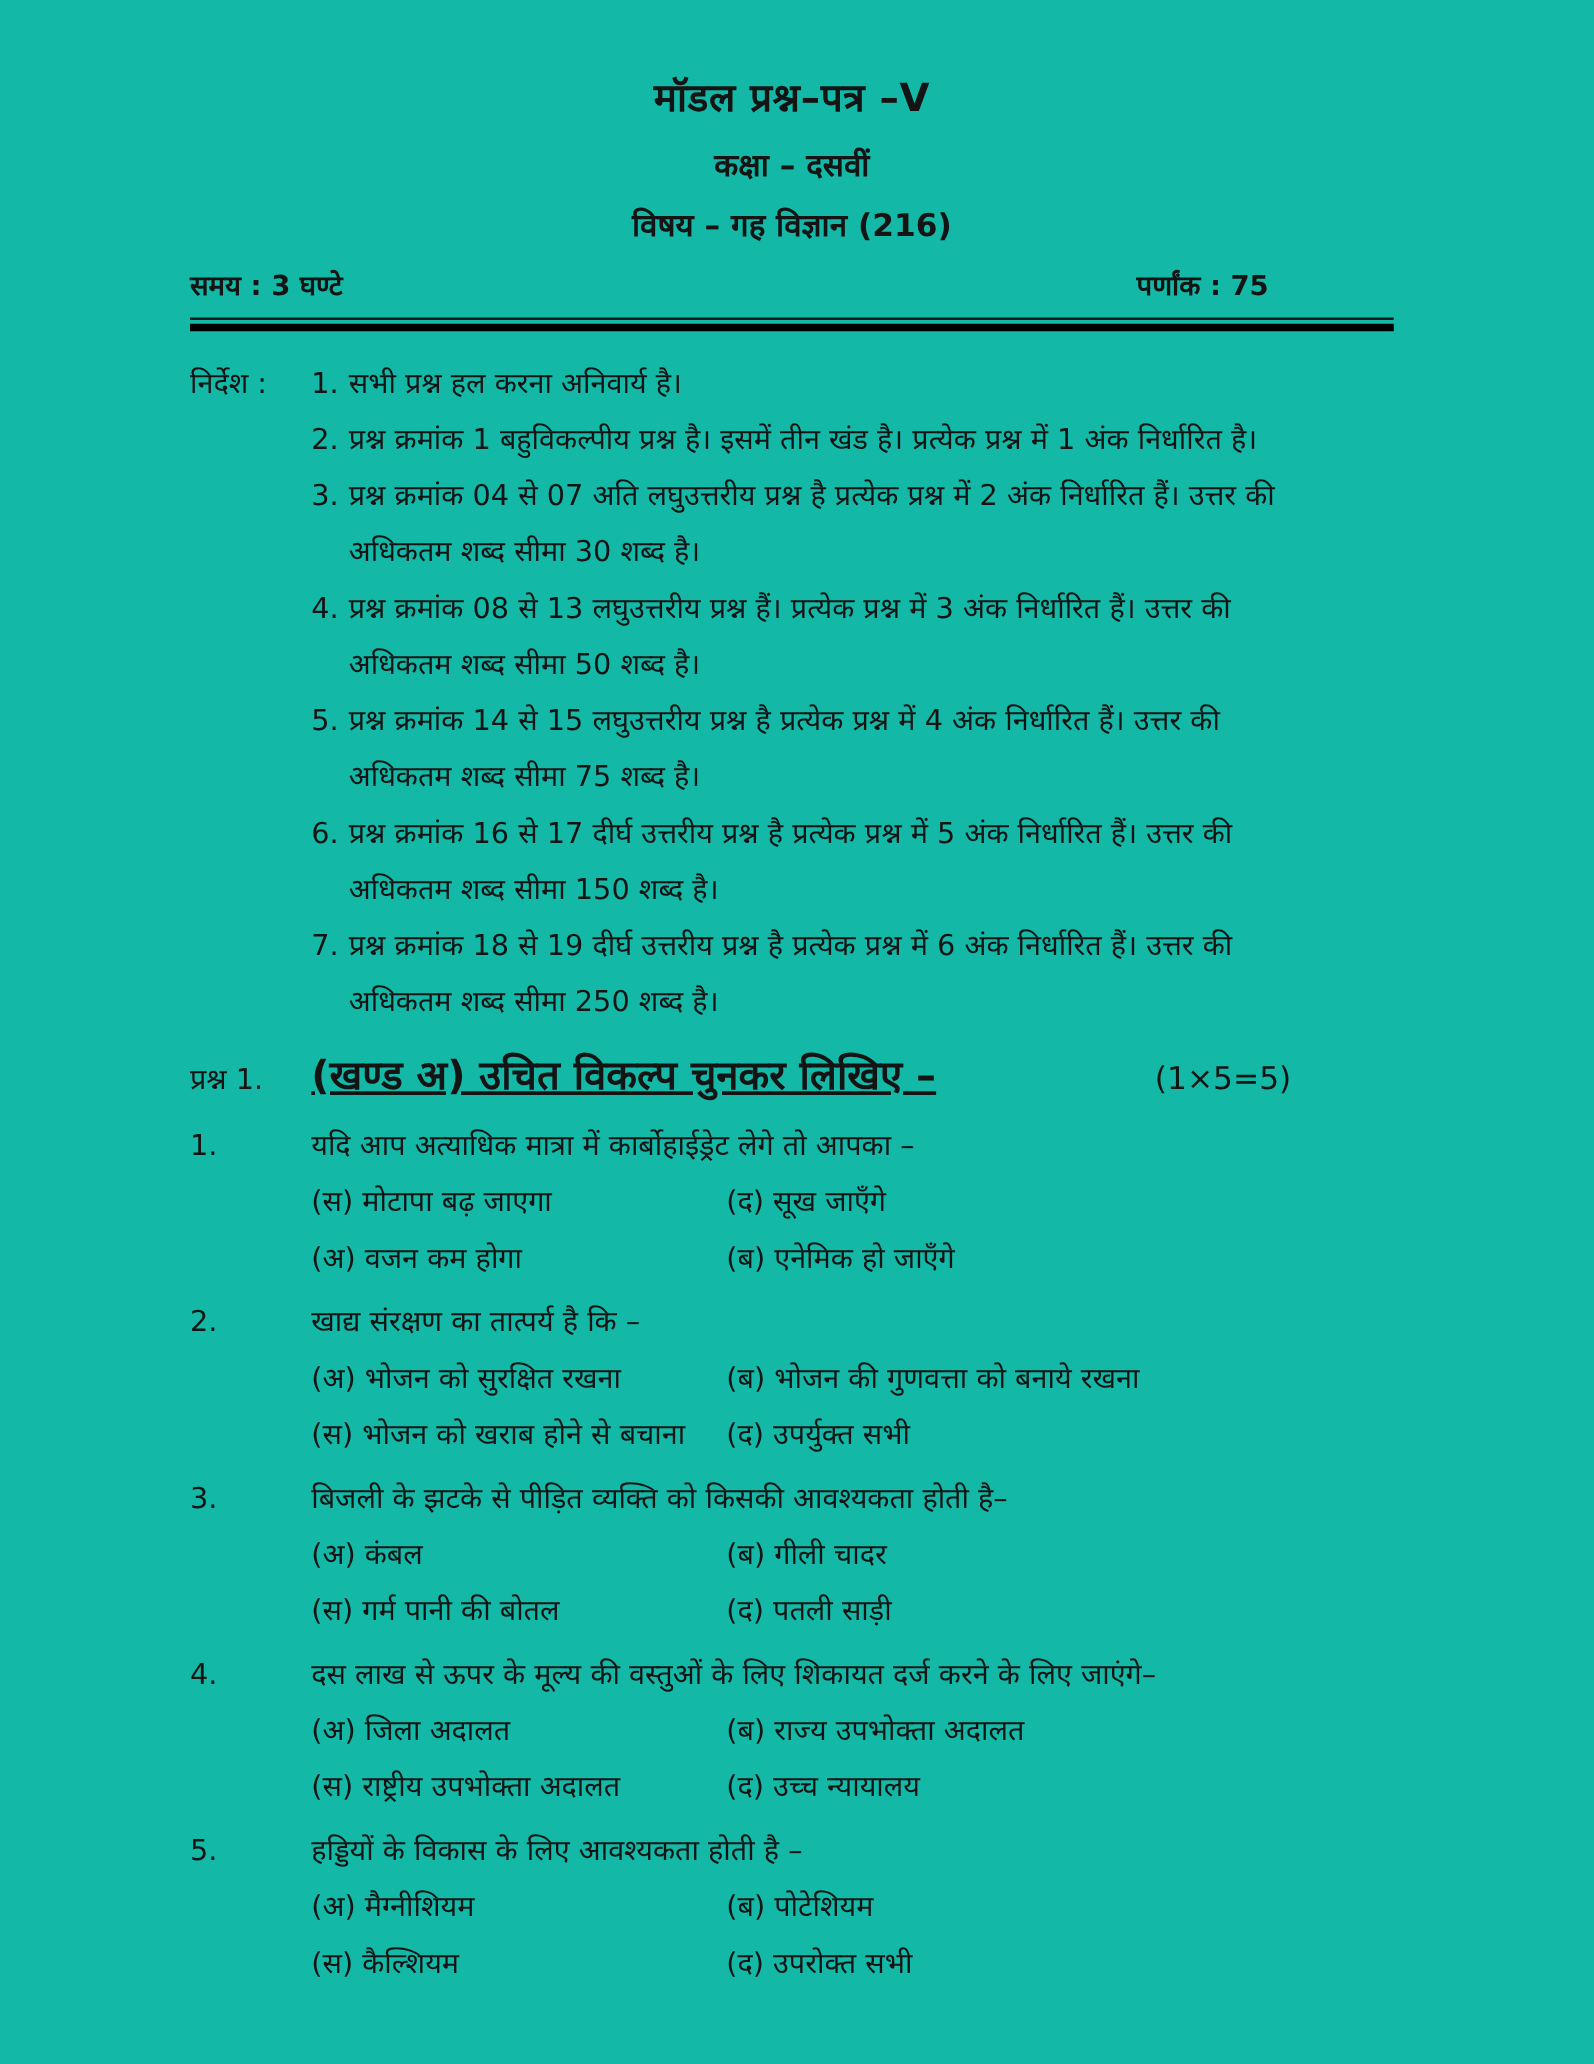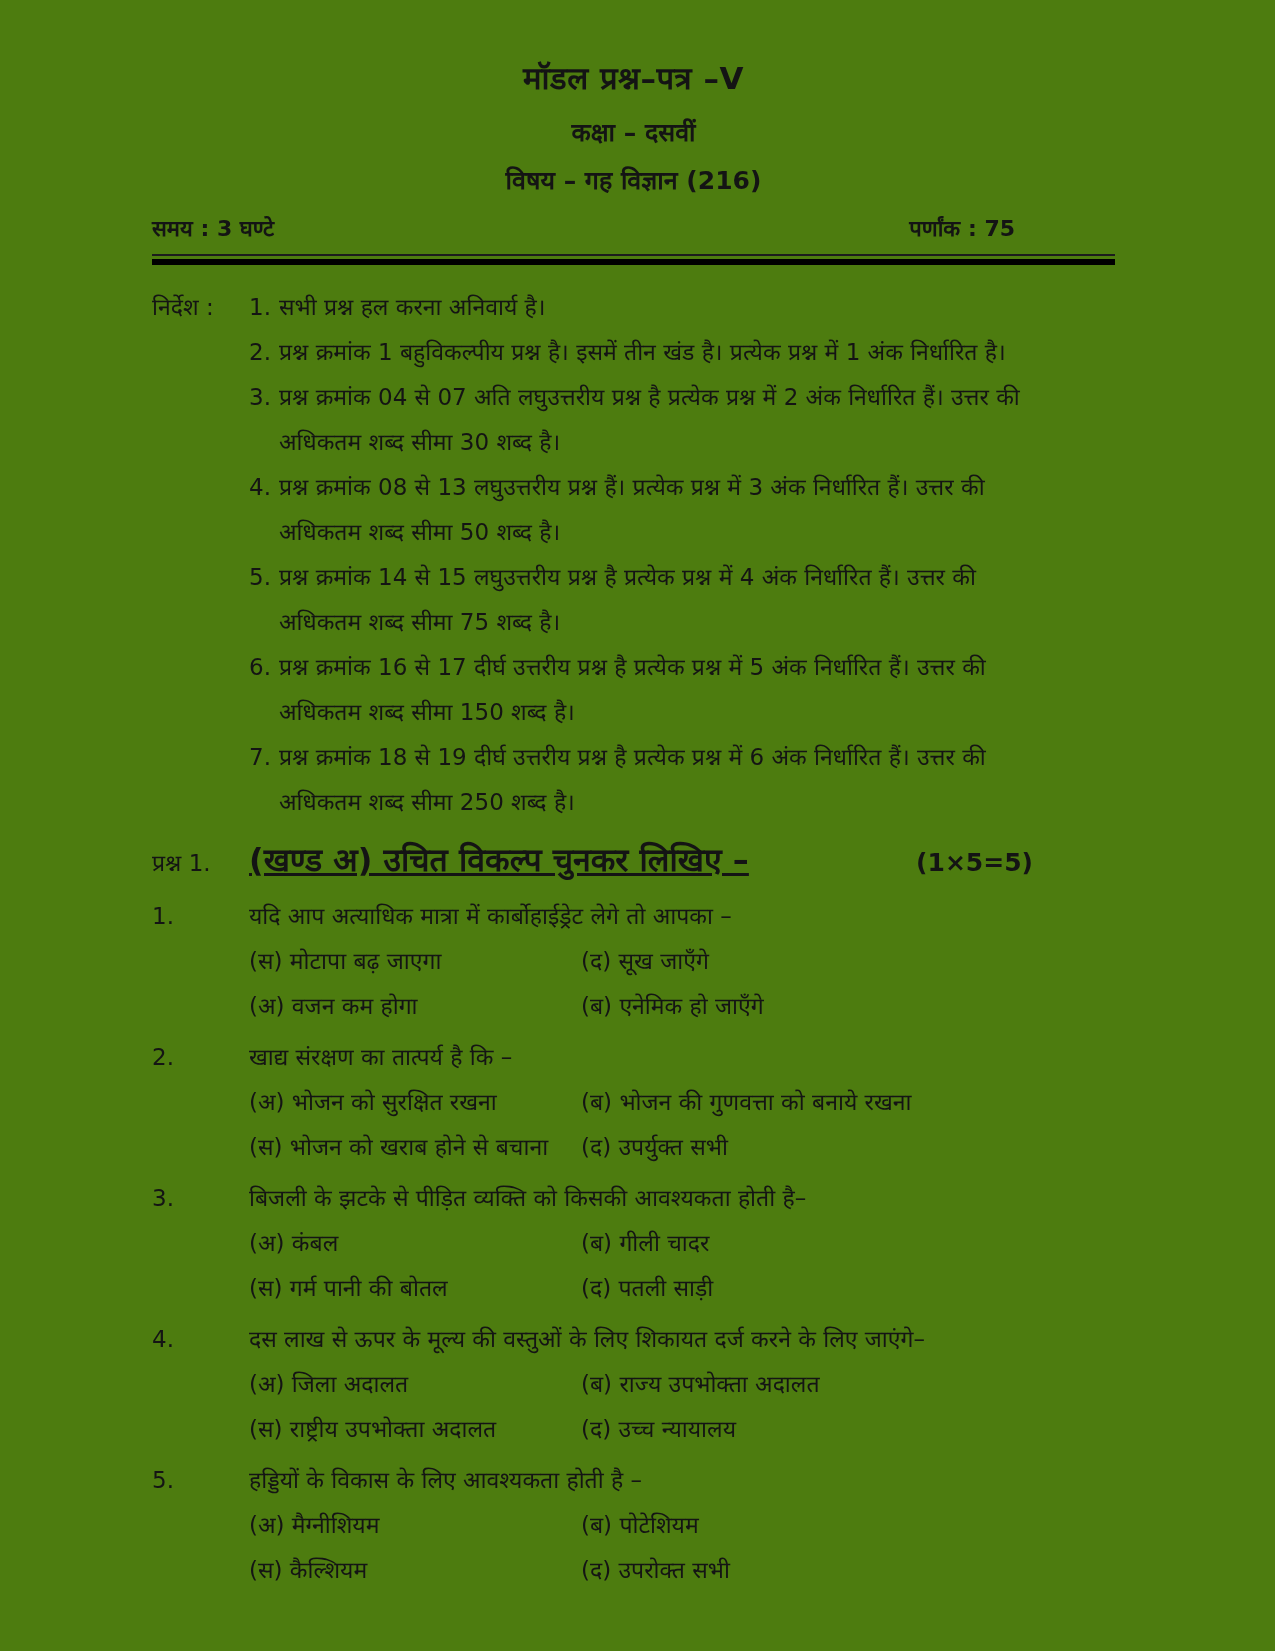--- a/index.html
+++ b/index.html
@@ -1,19 +1,19 @@
 <!DOCTYPE html>
 <html><head>
 <meta charset="utf-8">
 <style>
   html, body { margin: 0; padding: 0; background: #ffffff; }
   .page {
     width: 1275px;
     height: 1651px;
-    background: #4d7c0f;
+    background: #14b8a6;
     color: #141414;
     font-family: "DejaVu Sans", sans-serif;
     position: relative;
     overflow: hidden;
     box-sizing: border-box;
     padding: 56px 160px 0 152px;
   }
   
   .title {
     text-align: center;
@@ -61,21 +61,21 @@
   
   .q1-row {
     display: flex;
     align-items: baseline;
     margin-top: 10px;
     font-size: 23px;
     line-height: 50px;
   }
   .q1-label { width: 97px; flex: none; }
   .q1-heading { flex: 1; font-size: 32px; font-weight: 700; text-decoration: underline; }
-  .q1-marks { font-size: 25px; font-weight: 700; margin-right: 82px; }
+  .q1-marks { font-size: 25px; font-weight: 400; margin-right: 82px; }
 
   
   .subq { font-size: 23px; line-height: 45px; margin-top: 6px; }
   .subq-head { display: flex; }
   .subq-num  { width: 97px; flex: none; }
   .subq-text { flex: 1; }
   .opt-row { display: flex; padding-left: 97px; }
   .opt-left { min-width: 332px; }
 </style>
 </head>

